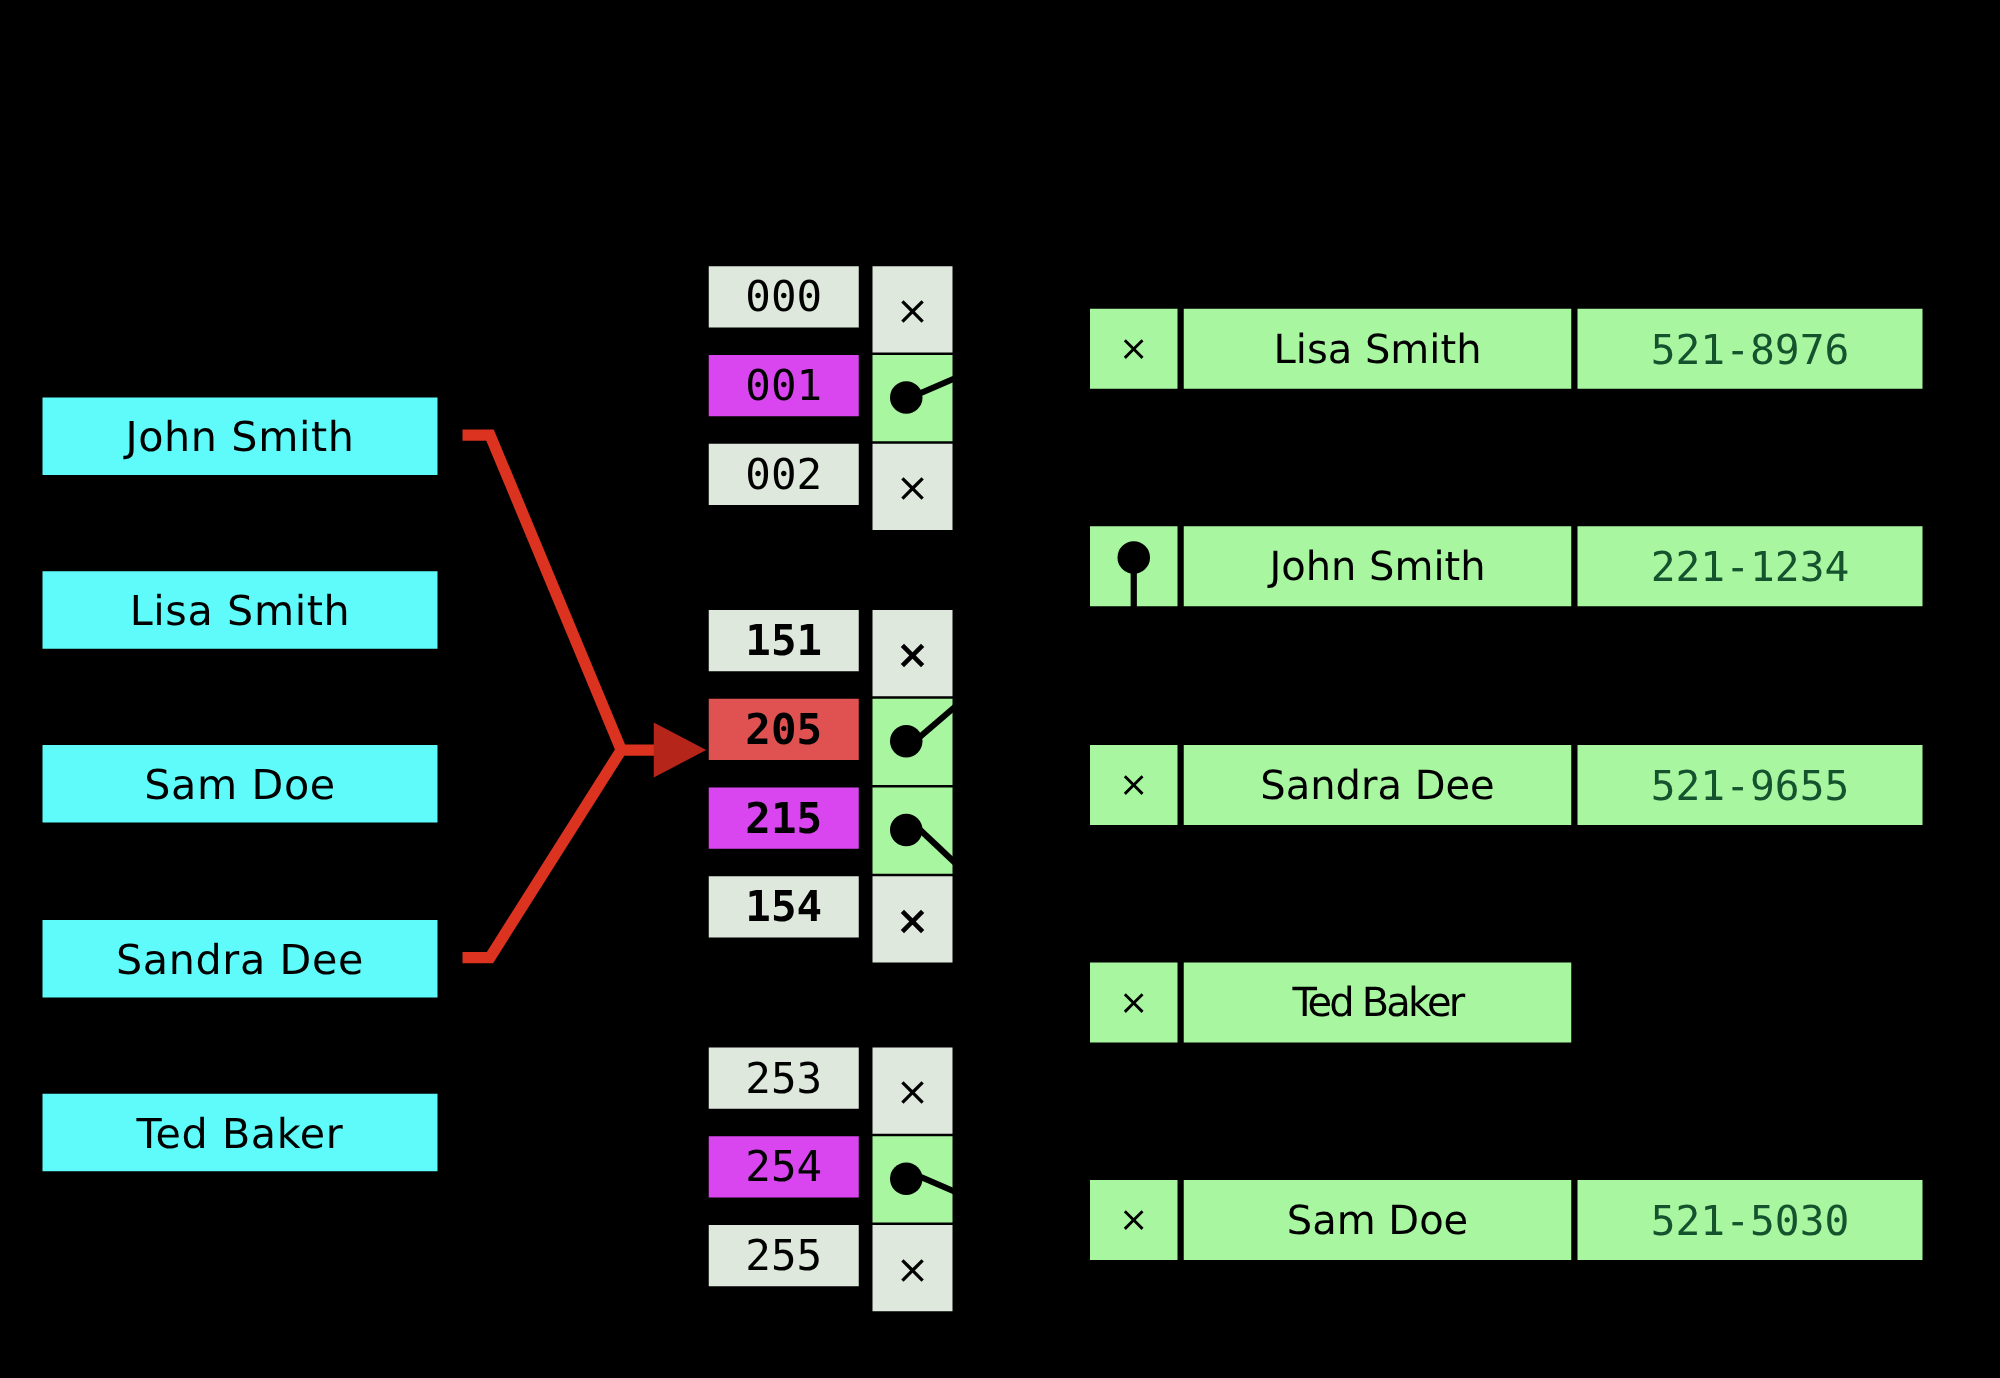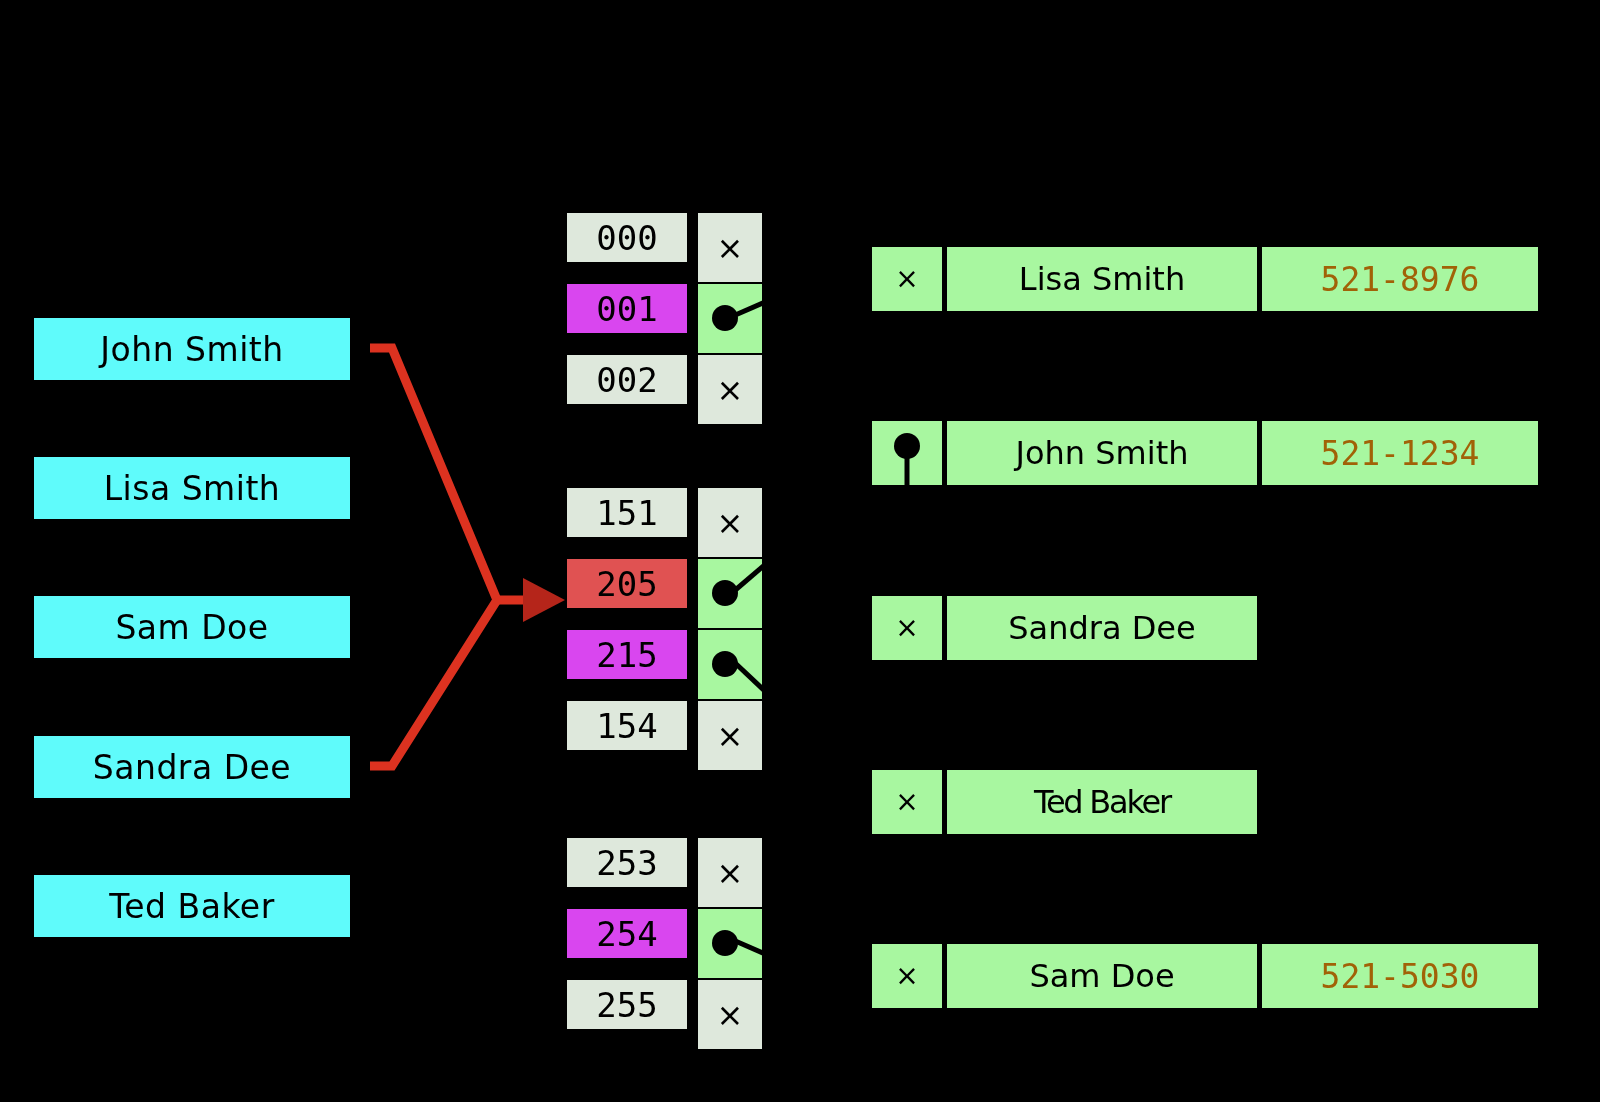--- a/index.html
+++ b/index.html
@@ -139,21 +139,21 @@
     width: 276px;
     height: 64px;
     background: #A8F7A0;
     margin-left: 5px;
     display: flex;
     align-items: center;
     justify-content: center;
     box-sizing: border-box;
     font-family: "DejaVu Sans Mono", monospace;
     font-size: 33px;
-    color: #a16207;
+    color: #14532d;
     white-space: nowrap;
   }
   
   .kern-tight { letter-spacing: -0.07em; }
 
   svg.overlay {
     position: absolute;
     left: 0;
     top: 0;
     width: 1600px;
@@ -196,21 +196,21 @@
       </div>
     </div>
     <div class="bucket-row">
       <div class="bucket-index">002</div>
       <div class="bucket-slot">
         <span class="mark-x">×</span>
       </div>
     </div>
   </div>
 
-  <div class="bucket-group" style="left:567px; top:488px;">
+  <div class="bucket-group" style="left:567px; top:488px;font-weight:bold;">
     <div class="bucket-row">
       <div class="bucket-index">151</div>
       <div class="bucket-slot">
         <span class="mark-x">×</span>
       </div>
     </div>
     <div class="bucket-row">
       <div class="bucket-index hl-red">205</div>
       <div class="bucket-slot filled">
         <span class="dot"></span>
@@ -257,28 +257,29 @@
     </div>
     <div class="rec-name">Lisa Smith</div>
     <div class="rec-phone">521-8976</div>
   </div>
 
   <div class="record-row" style="left:872px; top:421px;">
     <div class="rec-link">
       <span class="dot"></span>
     </div>
     <div class="rec-name">John Smith</div>
-    <div class="rec-phone">521-1234</div>
+    <div class="rec-phone">221-1234</div>
   </div>
 
   <div class="record-row" style="left:872px; top:596px;">
     <div class="rec-link">
       <span class="mark-x">×</span>
     </div>
     <div class="rec-name">Sandra Dee</div>
+    <div class="rec-phone">521-9655</div>
   </div>
 
   <div class="record-row" style="left:872px; top:770px;">
     <div class="rec-link">
       <span class="mark-x">×</span>
     </div>
     <div class="rec-name kern-tight">Ted Baker</div>
   </div>
 
   <div class="record-row" style="left:872px; top:944px;">

